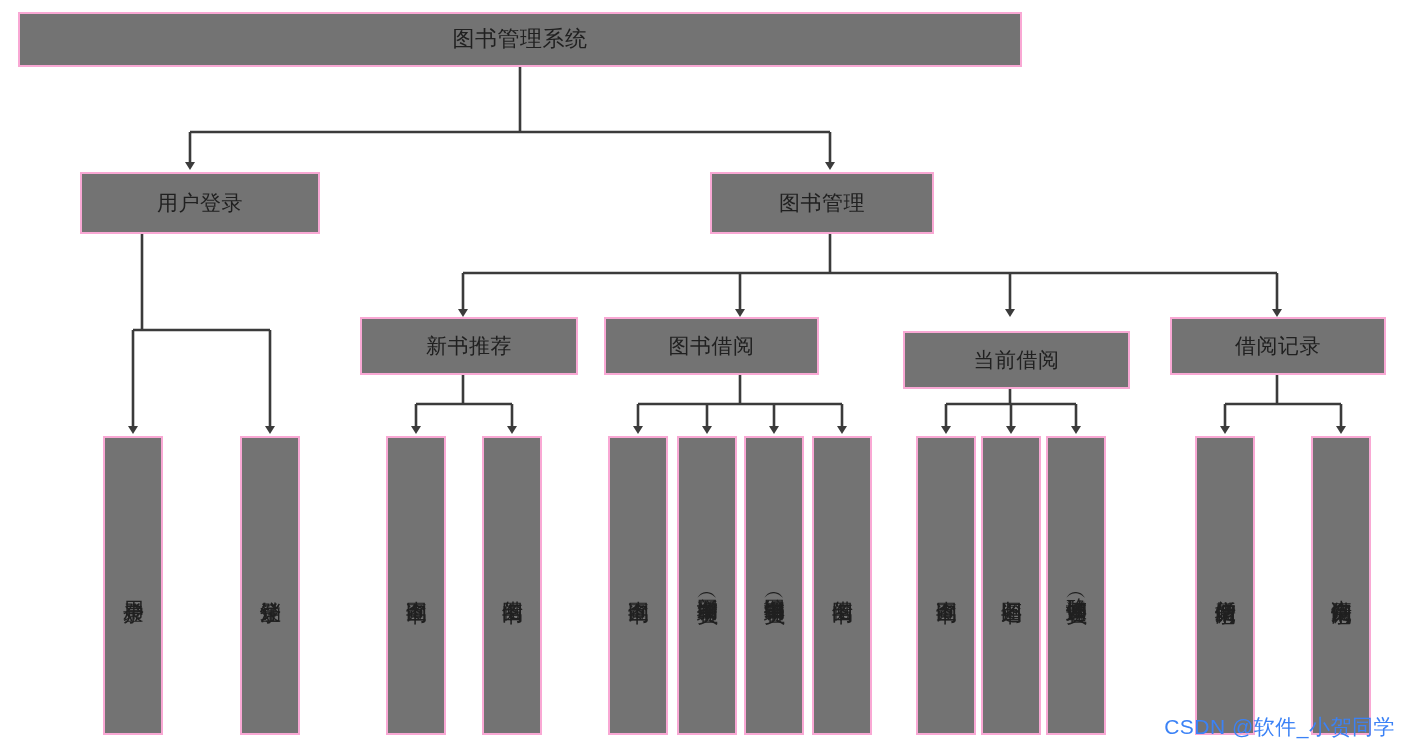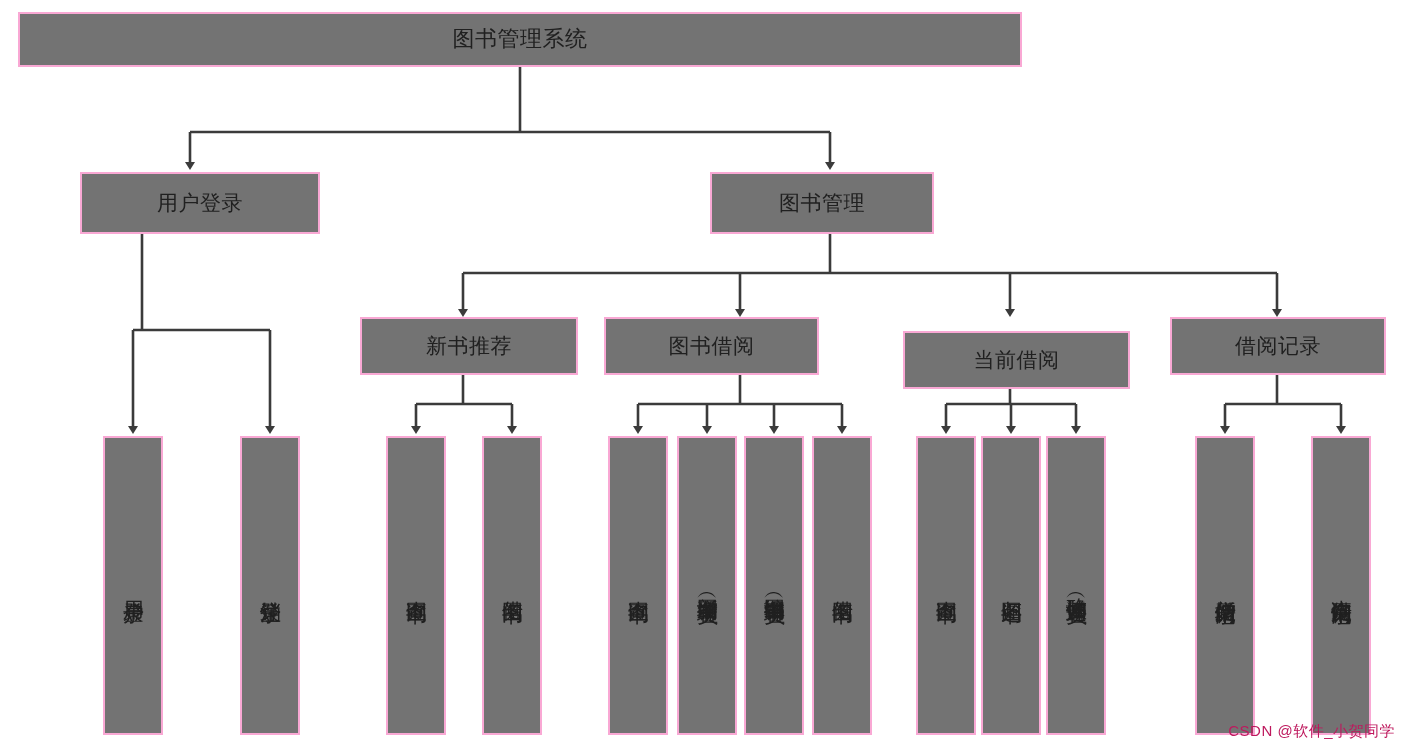--- a/index.html
+++ b/index.html
@@ -50,22 +50,22 @@
     font-size:21px;
     line-height:1.18;
     letter-spacing:1px;
     white-space:normal;
     max-height:272px;
   }
   .watermark{
     position:absolute;
     right:10px;
     bottom:6px;
-    font-size:15px;
-    color:#be185d;
+    font-size:21px;
+    color:#3b82f6;
     letter-spacing:0.5px;
     white-space:nowrap;
     user-select:none;
   }
 </style>
 </head>
 <body>
 
 <div id="canvas">
 

